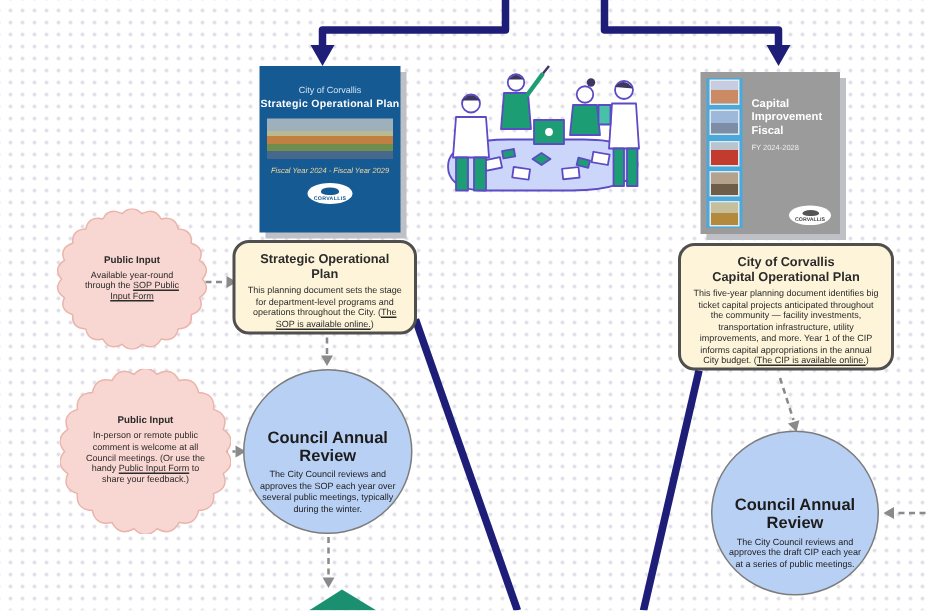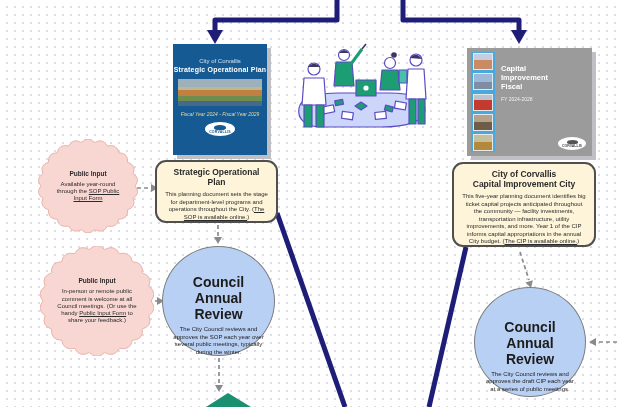--- a/index.html
+++ b/index.html
@@ -17,21 +17,21 @@
   .book-sop{left:173px;top:44px;width:94px;height:111px;background:#155a93;color:#fff;text-align:center;}
   .sop-city{font-size:6px;margin-top:14px;color:#cfe3f5;}
   .sop-title{font-size:7px;font-weight:bold;margin-top:2px;letter-spacing:.2px;}
   .sop-photo{margin:6px 5px 0 5px;height:27px;
     background:linear-gradient(180deg,#9fb0bd 0 30%,#b9ba90 30% 42%,#c27f42 42% 62%,#6f8d4c 62% 80%,#46688c 80% 100%);}
   .sop-fiscal{font-size:5px;font-style:italic;color:#f2d79a;margin-top:5px;}
   .sop-logo{margin:5px auto 0 auto;width:30px;height:14px;background:#fff;border-radius:50%;
     display:flex;flex-direction:column;align-items:center;justify-content:center;color:#155a93;}
   .sop-logo .beaver{width:12px;height:5px;background:#155a93;border-radius:50% 50% 40% 40%;}
   .sop-logo .lg-txt{font-size:3.5px;font-weight:bold;letter-spacing:.2px;line-height:4px;}
-  .book-cip{left:467px;top:48px;width:93px;height:108px;background:#9b9b9b;color:#fff;padding-left:32px;}
+  .book-cip{left:467px;top:48px;width:93px;height:108px;background:#9b9b9b;color:#fff;}
   .cip-strip{position:absolute;left:4px;top:4px;bottom:4px;width:24px;background:#49a8dc;
     display:flex;flex-direction:column;justify-content:space-between;padding:1px 0;}
   .thumb{width:20px;height:17px;margin:0 auto;border:1px solid #e8e8e8;box-sizing:border-box;}
   .t1{background:linear-gradient(180deg,#c6cde0 0 40%,#c98a64 40% 100%);}
   .t2{background:linear-gradient(180deg,#9db8d8 0 55%,#7d8da6 55% 100%);}
   .t3{background:linear-gradient(180deg,#b9c4cf 0 35%,#c23b2e 35% 100%);}
   .t4{background:linear-gradient(180deg,#b5a28c 0 50%,#6e5d49 50% 100%);}
   .t5{background:linear-gradient(180deg,#c5c09b 0 45%,#b38a3c 45% 100%);}
   .cip-text{position:absolute;left:34px;top:16px;}
   .cip-title-line{font-size:7.5px;font-weight:bold;line-height:9px;}
@@ -47,21 +47,21 @@
   .note-cip{left:452px;top:162px;width:144px;height:85px;}
   .note-title{font-weight:bold;font-size:8.5px;line-height:9.5px;}
   .note-body{font-size:6px;line-height:7.5px;margin-top:4px;}
   .link{text-decoration:underline;color:#2b2b2b;cursor:pointer;}
   
   .bubble{position:absolute;background:#b9d0f5;border:1.6px solid #7c7c7c;border-radius:50%;
     box-sizing:border-box;display:flex;flex-direction:column;align-items:center;justify-content:center;
     text-align:center;color:#1c1c1c;padding:0 10px;}
   .bubble-left{left:162px;top:246px;width:113px;height:110px;}
   .bubble-right{left:474px;top:287px;width:112px;height:110px;}
-  .bubble-title{font-weight:bold;font-size:14px;margin-top:28px;}
+  .bubble-title{font-weight:bold;font-size:11px;margin-top:28px;}
   .bubble-body{font-size:6px;line-height:7.5px;margin-top:4px;}
   
   .cloud{position:absolute;}
   .cloud svg{position:absolute;left:0;top:0;}
   .cloud-text{position:absolute;left:12%;top:0;width:76%;height:100%;
     display:flex;flex-direction:column;align-items:center;justify-content:center;text-align:center;color:#2b2b2b;}
   .cloud-title{font-weight:bold;font-size:6.5px;}
   .cloud-body{font-size:6px;line-height:7.3px;margin-top:4px;}
   .cloud-1{left:38px;top:139px;width:100px;height:94px;}
   .cloud-2{left:40px;top:246px;width:114px;height:110px;}
@@ -210,21 +210,21 @@
     </div>
   </div>
 
   <div class="note note-sop">
     <div class="note-title">Strategic Operational Plan</div>
     <div class="note-body"><span>This planning document sets the stage for department-level programs and operations throughout the City. (</span><span class="link">The SOP is available online.</span><span>)</span></div>
   </div>
 
   <div class="note note-cip">
     <div class="note-title">City of Corvallis</div>
-    <div class="note-title">Capital Improvement City</div>
+    <div class="note-title">Capital Operational Plan</div>
     <div class="note-body"><span>This five-year planning document identifies big ticket capital projects anticipated throughout the community — facility investments, transportation infrastructure, utility improvements, and more. Year 1 of the CIP informs capital appropriations in the annual City budget. (</span><span class="link">The CIP is available online.</span><span>)</span></div>
   </div>
 
   <div class="bubble bubble-left">
     <div class="bubble-title">Council Annual Review</div>
     <div class="bubble-body">The City Council reviews and approves the SOP each year over several public meetings, typically during the winter.</div>
   </div>
 
   <div class="bubble bubble-right">
     <div class="bubble-title">Council Annual Review</div>

